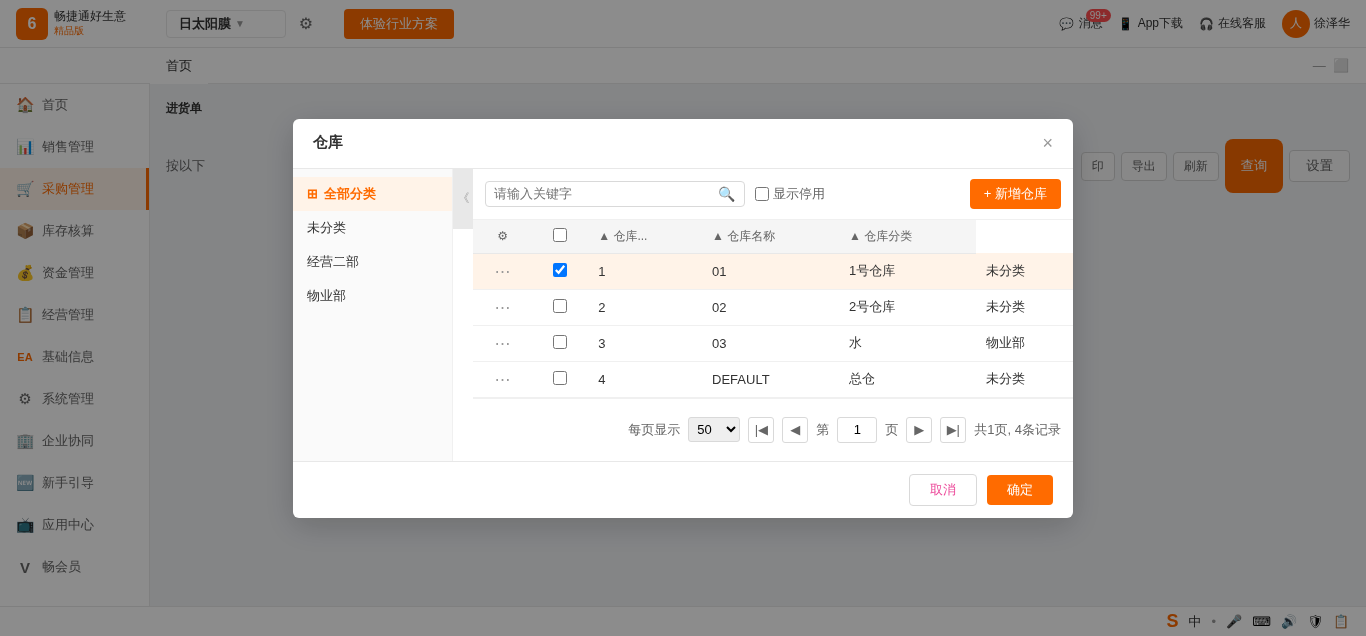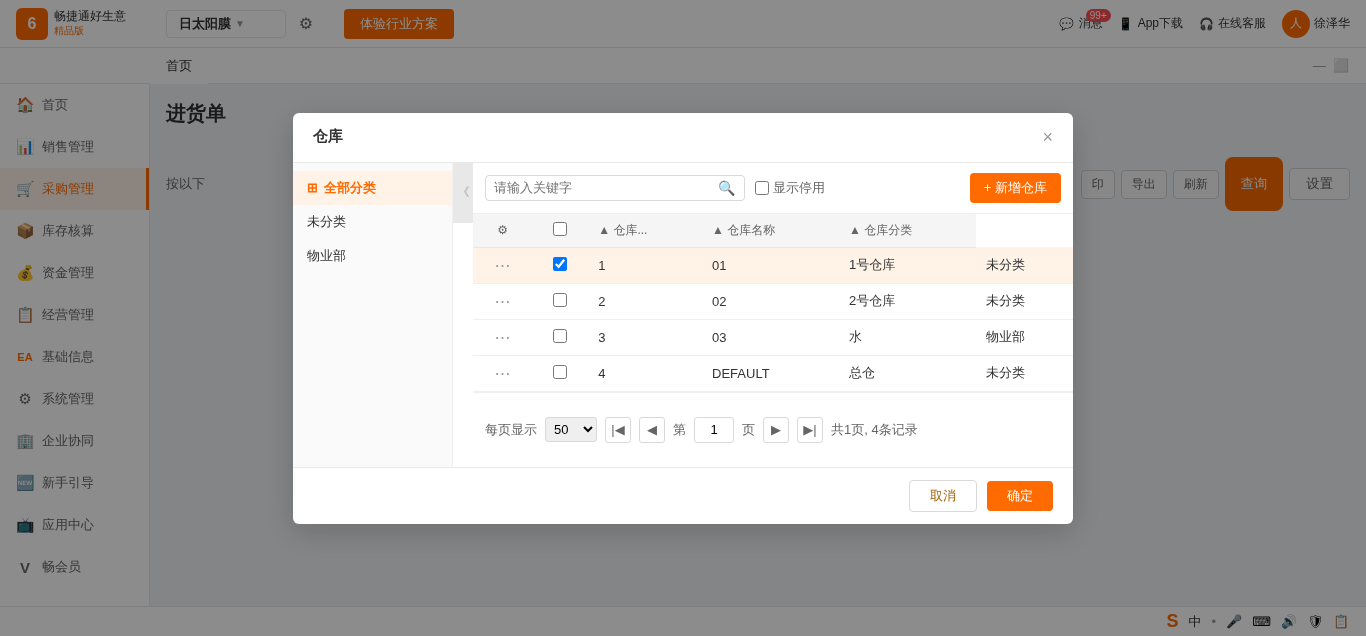--- a/index.html
+++ b/index.html
@@ -83,21 +83,21 @@
       padding: 12px 16px; cursor: pointer; color: #666; font-size: 13px;
     }
     .sidebar-item.active { background: #fff3e8; color: #ff6b00; border-right: 3px solid #ff6b00; }
     .sidebar-icon { font-size: 15px; width: 18px; text-align: center; }
     .sidebar-bottom { margin-top: auto; padding: 8px 16px; display: flex; gap: 8px; }
 
     
     .main-content {
       flex: 1; padding: 16px; overflow: auto; position: relative;
     }
-    .page-title { font-size: 20px; font-weight: bold; color: #333; margin-bottom: 20px; }
+    .page-title { font-size: 12px; font-weight: bold; color: #333; margin-bottom: 12px; }
     .toolbar { display: flex; align-items: center; gap: 8px; margin-bottom: 12px; flex-wrap: wrap; }
     .filter-label { color: #666; font-size: 13px; }
     .btn-query { background: #ff6b00; color: #fff; border: none; padding: 18px 16px; border-radius: 8px; cursor: pointer; }
     .btn-set { background: #fff; color: #666; border: 1px solid #d9d9d9; padding: 6px 16px; border-radius: 4px; cursor: pointer; }
     .btn-print, .btn-export, .btn-refresh {
       background: #fff; color: #666; border: 1px solid #d9d9d9; padding: 5px 10px; border-radius: 4px; cursor: pointer; font-size: 12px;
     }
 
     
     .modal-overlay {
@@ -169,42 +169,42 @@
     .wh-table tr.row-selected td { background: #fff3e8; }
     .th-center { text-align: center !important; }
     .td-center { text-align: center; }
     .col-actions { text-align: center; }
     .row-actions { color: #999; font-size: 16px; cursor: pointer; }
 
     .table-scroll { overflow-y: auto; flex: 1; }
 
     
     .pagination {
-      display: flex; align-items: center; justify-content: flex-start;
-      padding: 24px 12px; border-top: 1px solid #f0f0f0; gap: 8px; font-size: 13px; color: #666;
+      display: flex; align-items: center; justify-content: flex-end;
+      padding: 18px 12px; border-top: 1px solid #f0f0f0; gap: 8px; font-size: 13px; color: #666;
     }
     .page-btn {
       width: 26px; height: 26px; display: flex; align-items: center; justify-content: center;
       border: 1px solid #d9d9d9; border-radius: 3px; cursor: pointer; background: #fff; color: #666;
     }
     .page-input {
       width: 40px; height: 26px; text-align: center; border: 1px solid #d9d9d9;
       border-radius: 3px; font-size: 13px; outline: none;
     }
     .page-size-select {
       border: 1px solid #d9d9d9; border-radius: 3px; padding: 3px 4px; font-size: 13px; outline: none;
     }
 
     
     .modal-footer {
       display: flex; align-items: center; justify-content: flex-end;
       padding: 12px 20px; border-top: 1px solid #e8e8e8; gap: 10px;
     }
     .btn-cancel {
-      border: 1px solid #d9d9d9; background: #fff; color: #a16207;
+      border: 1px solid #d9d9d9; background: #fff; color: #ec4899;
       padding: 6px 20px; border-radius: 4px; cursor: pointer; font-size: 13px;
     }
     .btn-confirm {
       background: #ff6b00; color: #fff; border: none;
       padding: 6px 20px; border-radius: 4px; cursor: pointer; font-size: 13px;
     }
 
     
     .bottom-bar {
       position: fixed; bottom: 0; left: 0; right: 0; height: 30px;
@@ -348,20 +348,21 @@
     </div>
 
     <div class="modal-body">
 
       <div class="cat-sidebar">
         <div class="cat-all">
           <span class="grid-icon">⊞</span>
           <span>全部分类</span>
         </div>
         <div class="cat-item">未分类</div>
+        <div class="cat-item">经营二部</div>
         <div class="cat-item">物业部</div>
       </div>
 
       <div class="cat-collapse-btn">
         <span>《</span>
       </div>
 
       <div class="table-area">
 
         <div class="table-toolbar">

